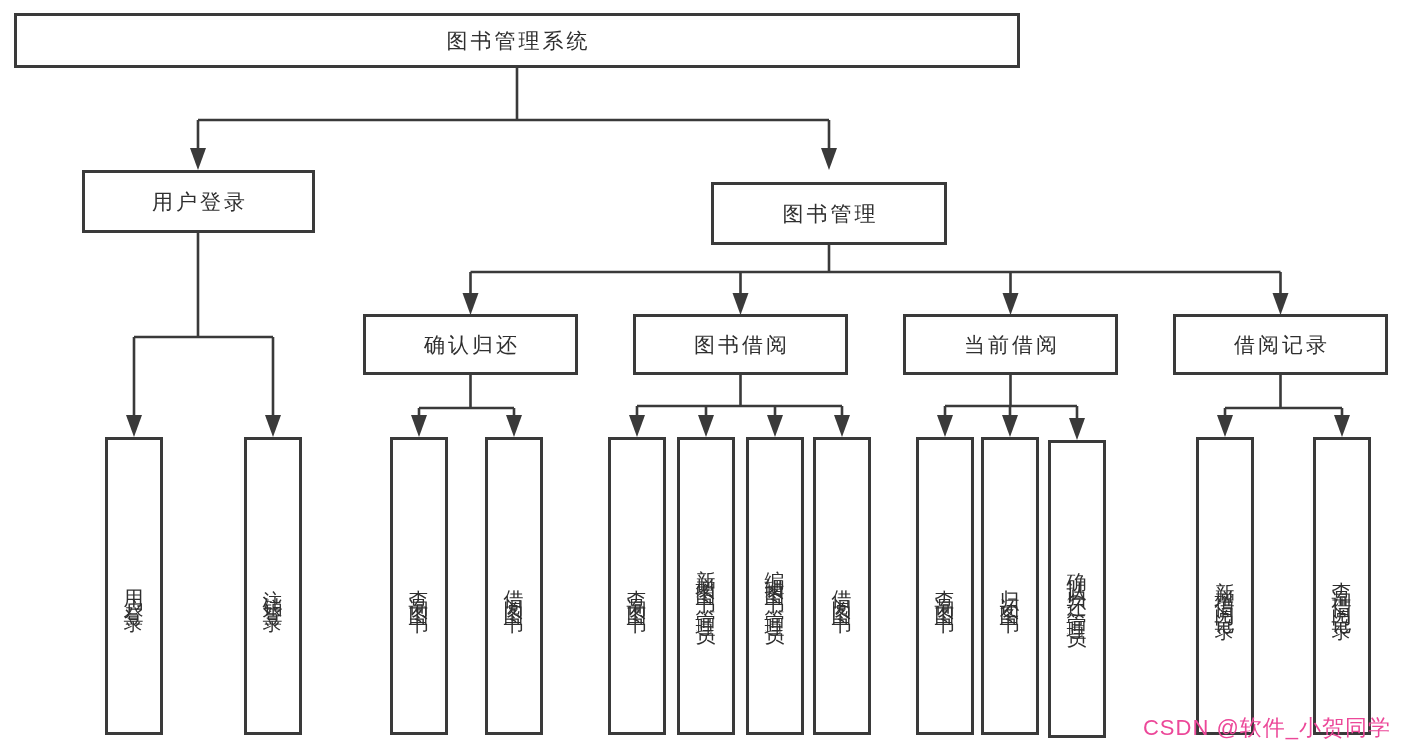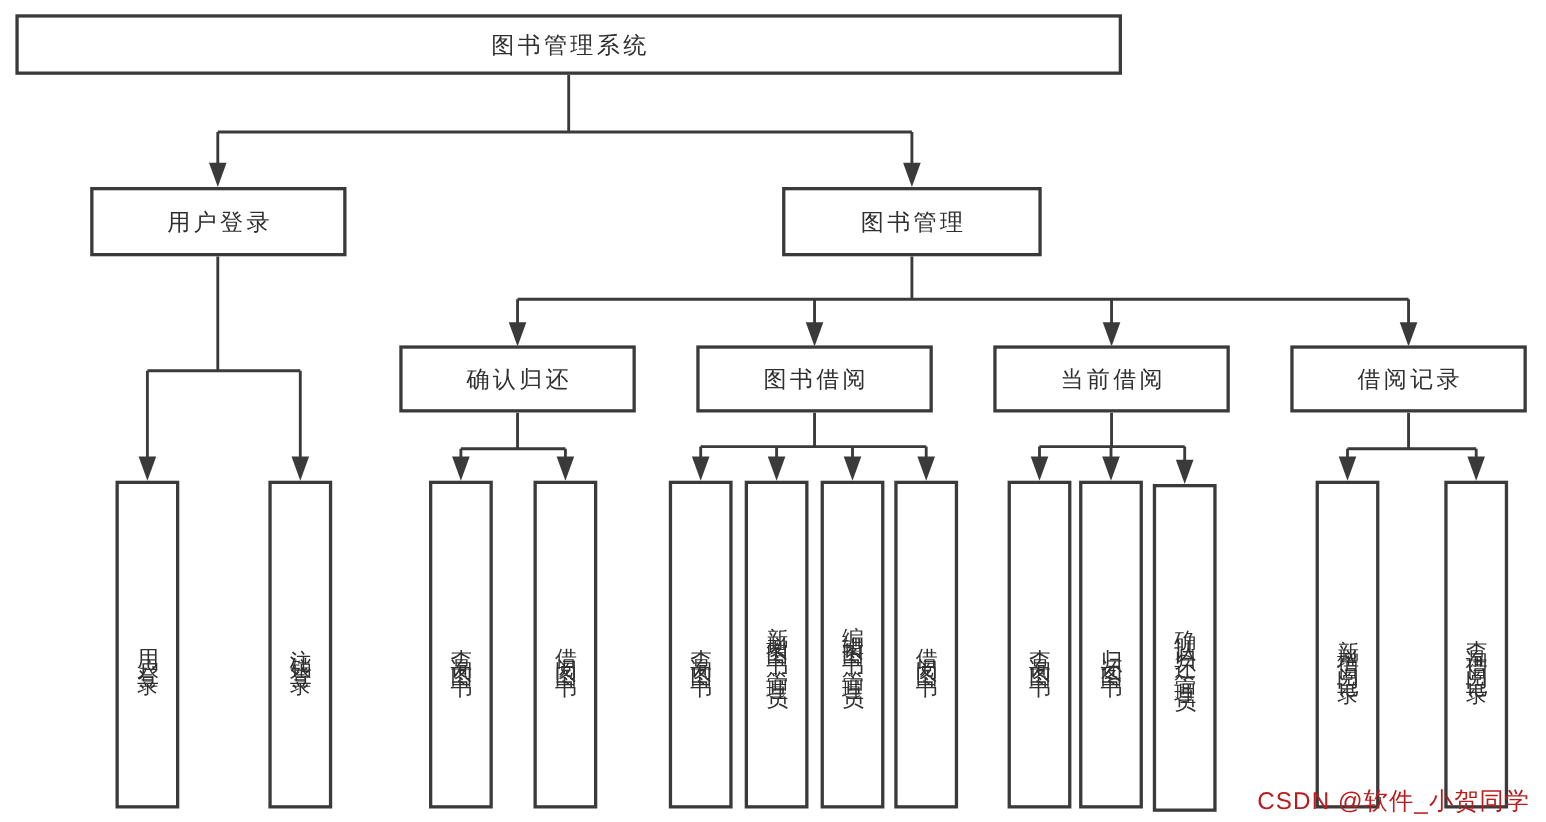--- a/index.html
+++ b/index.html
@@ -26,21 +26,21 @@
   .vbox{
     font-size:20px;letter-spacing:8px;
     writing-mode:vertical-rl;text-orientation:mixed;
     line-height:1;
   }
   .vbox span{transform:translateY(4px);}
   .watermark{
     position:absolute;z-index:3;
     right:14px;bottom:4px;
     font-size:22px;letter-spacing:1px;
-    color:#b91c1c;
+    color:#ec4899;
     white-space:nowrap;
   }
 </style>
 </head>
 <body>
 
 <div class="stage">
 
   <svg class="wires" width="1405" height="747" viewBox="0 0 1405 747" aria-hidden="true">
     <g stroke="#3a3a3a" stroke-width="2.6" fill="none">
@@ -82,21 +82,21 @@
     </g>
   </svg>
 
   <div class="node hbox" style="left:14px;top:13px;width:1006px;height:55px">
     <span>图书管理系统</span>
   </div>
 
   <div class="node hbox" style="left:82px;top:170px;width:233px;height:63px">
     <span>用户登录</span>
   </div>
-  <div class="node hbox" style="left:711px;top:170px;width:236px;height:63px">
+  <div class="node hbox" style="left:711px;top:182px;width:236px;height:63px">
     <span>图书管理</span>
   </div>
 
   <div class="node hbox" style="left:363px;top:314px;width:215px;height:61px">
     <span>确认归还</span>
   </div>
   <div class="node hbox" style="left:903px;top:314px;width:215px;height:61px">
     <span>当前借阅</span>
   </div>
   <div class="node hbox" style="left:633px;top:314px;width:215px;height:61px">

